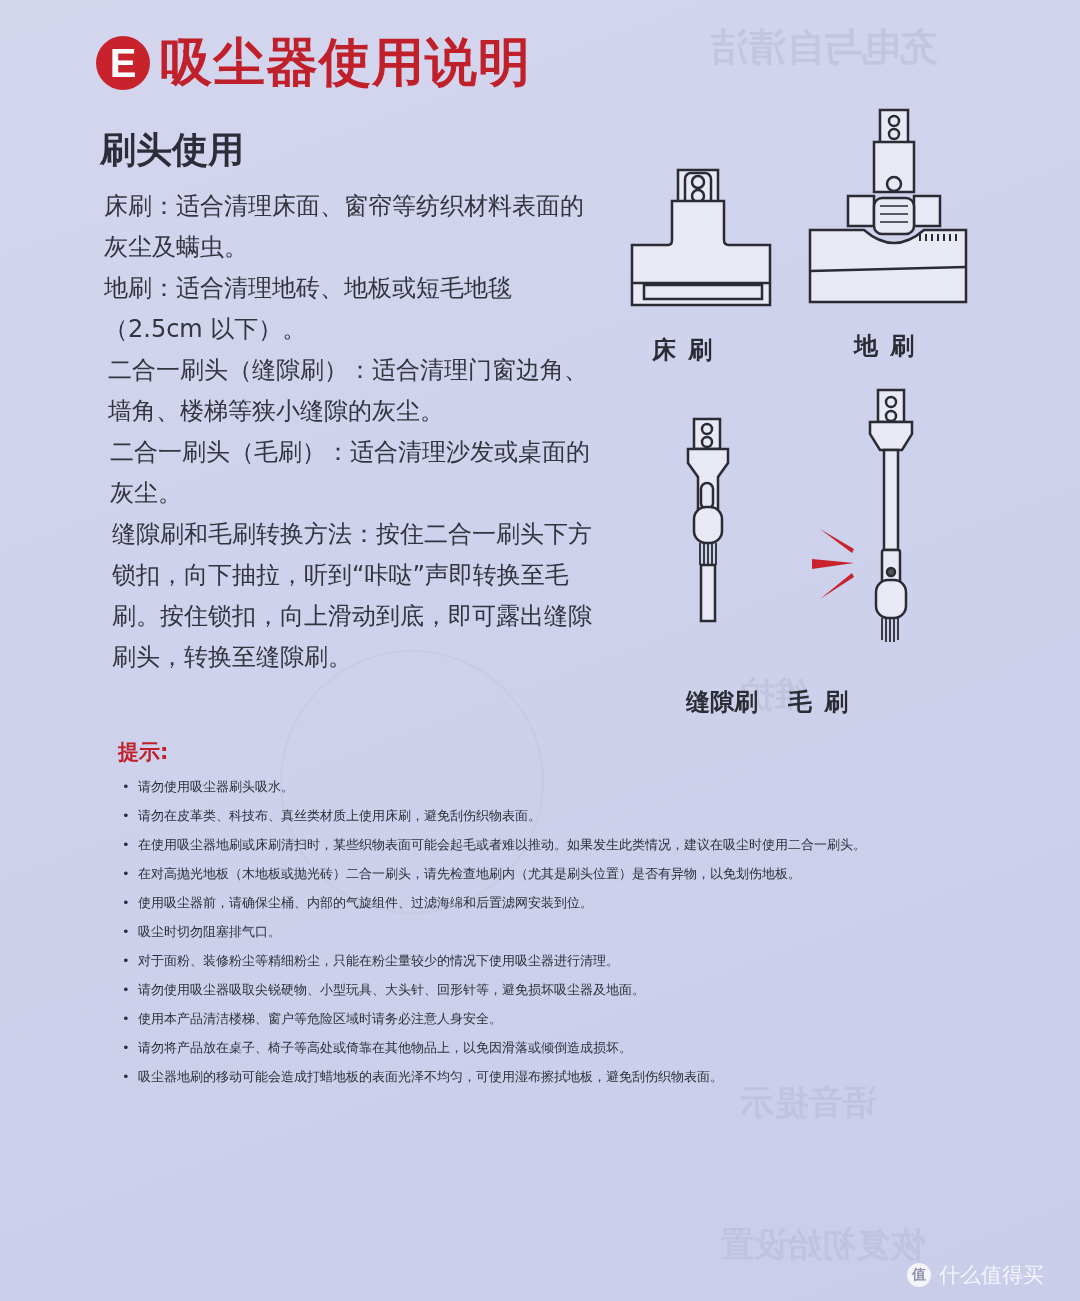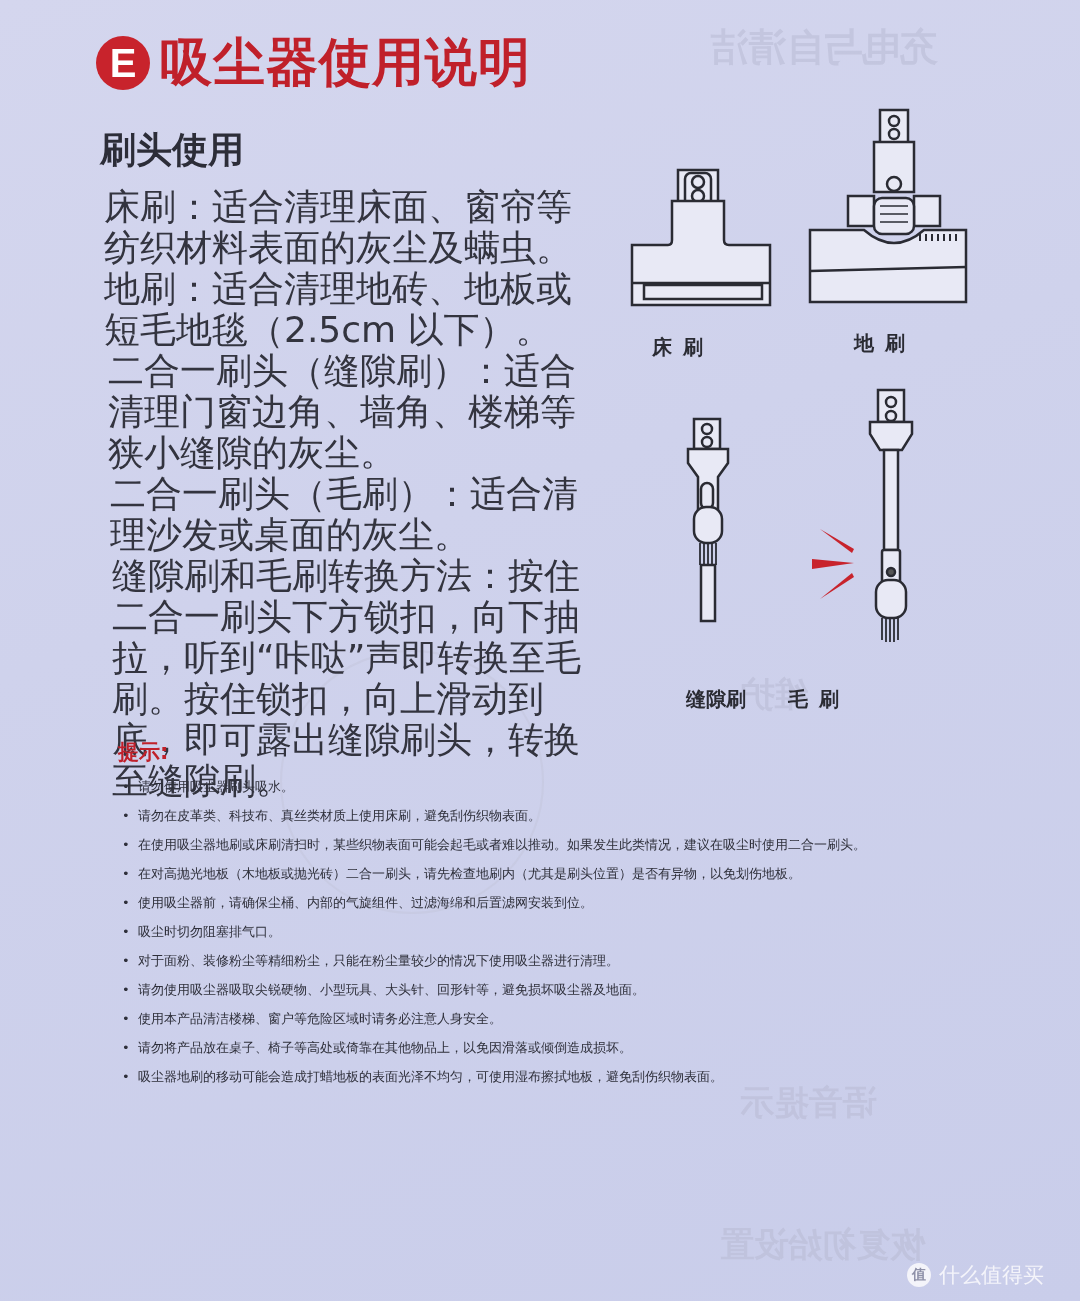--- a/index.html
+++ b/index.html
@@ -11,28 +11,28 @@
   .ghost { position: absolute; color: #b9bbd4; transform: scaleX(-1); font-weight: bold; opacity: .55; white-space: nowrap; }
   .ghost-round { position:absolute; border:2px solid #c3c5dc; border-radius: 50%; opacity:.5; }
   .header { position: absolute; left: 96px; top: 28px; display: flex; align-items: center; }
   .badge-e {
     width: 54px; height: 54px; border-radius: 50%; background: #c8232c; color: #fff;
     font-family: "Liberation Sans", sans-serif; font-weight: bold; font-size: 40px;
     display: flex; align-items: center; justify-content: center; margin-right: 10px;
   }
   .page-title { color: #c0202a; font-size: 52px; font-weight: bold; letter-spacing: 1px; }
   .section-title { position: absolute; left: 100px; top: 126px; font-size: 36px; font-weight: bold; color: #2c2d38; }
-  .desc { position: absolute; left: 104px; top: 186px; width: 500px; font-size: 36px; line-height: 41px; color: #33343f; }
+  .desc { position: absolute; left: 104px; top: 186px; width: 500px; font-size: 24px; line-height: 41px; color: #33343f; }
   .desc p { margin: 0; }
   .tips-label { position: absolute; left: 118px; top: 738px; color: #c0202a; font-size: 21px; font-weight: bold; }
   .tips { position: absolute; left: 120px; top: 772px; width: 900px; margin: 0; padding: 0; list-style: none; font-size: 13px; line-height: 29px; color: #2e2f3a; }
   .tips li { position: relative; padding-left: 18px; }
   .tips li::before { content: "•"; position: absolute; left: 2px; top: 0; }
   .fig { position: absolute; }
-  .fig-label { position: absolute; font-size: 20px; font-weight: bold; color: #2a2b33; letter-spacing: 2px; }
+  .fig-label { position: absolute; font-size: 24px; font-weight: bold; color: #2a2b33; letter-spacing: 2px; }
   .watermark { position: absolute; right: 36px; bottom: 12px; display: flex; align-items: center; color: #f4f4fa; font-size: 21px; }
   .wm-icon { width: 24px; height: 24px; border-radius: 50%; background: #f4f4fa; color: #8e90a8; font-size: 14px; font-weight: bold; display: flex; align-items: center; justify-content: center; margin-right: 8px; }
 </style>
 </head>
 <body>
 
 <div class="ghost" style="left:710px;top:22px;font-size:38px;">充电与自清洁</div>
 <div class="ghost" style="left:740px;top:672px;font-size:34px;">维护</div>
 <div class="ghost" style="left:740px;top:1080px;font-size:34px;">语音提示</div>
 <div class="ghost" style="left:720px;top:1222px;font-size:34px;">恢复初始设置</div>

